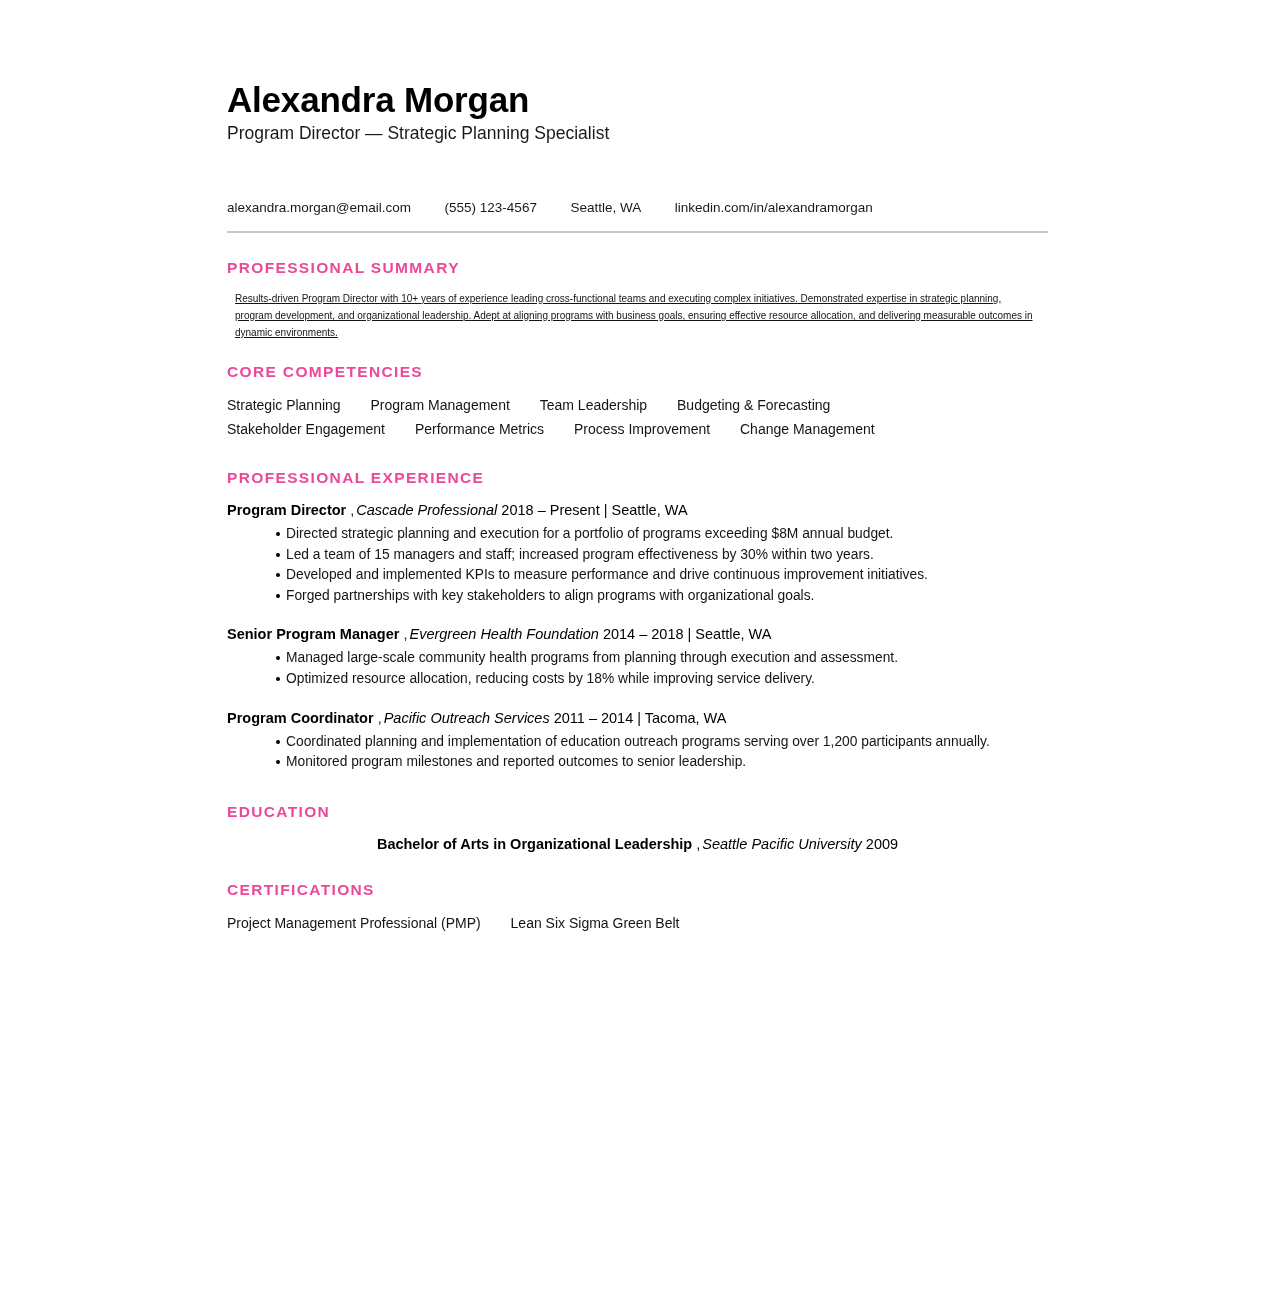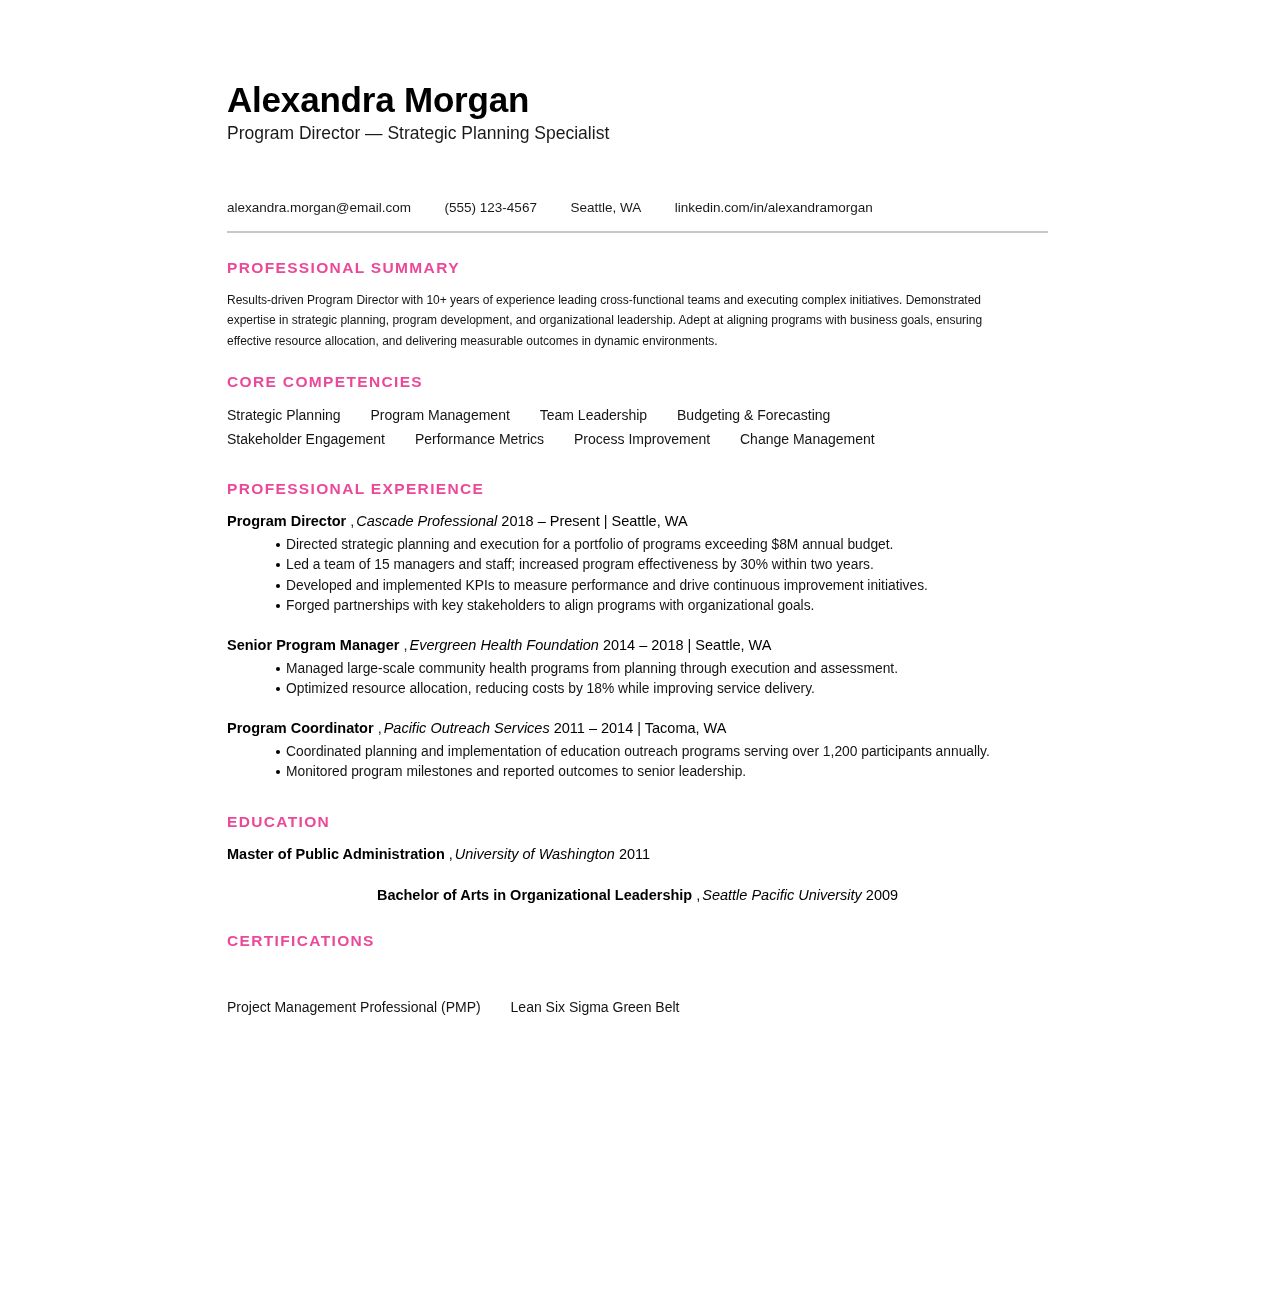--- a/index.html
+++ b/index.html
@@ -69,25 +69,26 @@
   .section-title {
     font-size: 15.5px;
     font-weight: bold;
     letter-spacing: 1.35px;
     text-transform: uppercase;
     margin: 0 0 13px 0;
     color: #ec4899;
   }
 
   .summary-text {
-    font-size: 12px;
+    font-size: 10px;
     line-height: 1.72;
     color: #141414;
-    margin: 0;
+    margin: 8px;
     max-width: 800px;
+    text-decoration: underline;
   }
 
   
   .competency-row {
     font-size: 14px;
     line-height: 1.68;
     color: #141414;
     white-space: nowrap;
   }
   .competency {
@@ -164,21 +165,21 @@
   .cert-row {
     font-size: 14px;
     line-height: 1.6;
     color: #141414;
     white-space: nowrap;
   }
   .cert {
     display: inline-block;
     margin-right: 26px;
   }
-  .cert:last-child { margin-right: 0; margin-top: 33px; }
+  .cert:last-child { margin-right: 0; }
 
   .section-education { margin-bottom: 26px; }
   .section-experience { margin-bottom: 30px; }
   .section-competencies { margin-bottom: 28px; }
   .section-summary { margin-bottom: 22px; }
 </style>
 </head>
 <body>
 
 <div class="page">
@@ -253,23 +254,20 @@
         <ul class="bullets">
           <li>Coordinated planning and implementation of education outreach programs serving over 1,200 participants annually.</li>
           <li>Monitored program milestones and reported outcomes to senior leadership.</li>
         </ul>
       </div>
     </div>
 
     <div class="section section-education">
       <h2 class="section-title">EDUCATION</h2>
       <div class="edu-entry">
-        <span class="edu-degree">Master of Public Administration</span><span class="edu-sep">,</span><span class="edu-school">University of Washington</span><span class="edu-year">2011</span>
-      </div>
-      <div class="edu-entry">
         <span class="edu-degree">Bachelor of Arts in Organizational Leadership</span><span class="edu-sep">,</span><span class="edu-school">Seattle Pacific University</span><span class="edu-year">2009</span>
       </div>
     </div>
 
     <div class="section">
       <h2 class="section-title">CERTIFICATIONS</h2>
       <div class="cert-row">
         <span class="cert">Project Management Professional (PMP)</span>
         <span class="cert">Lean Six Sigma Green Belt</span>
       </div>

